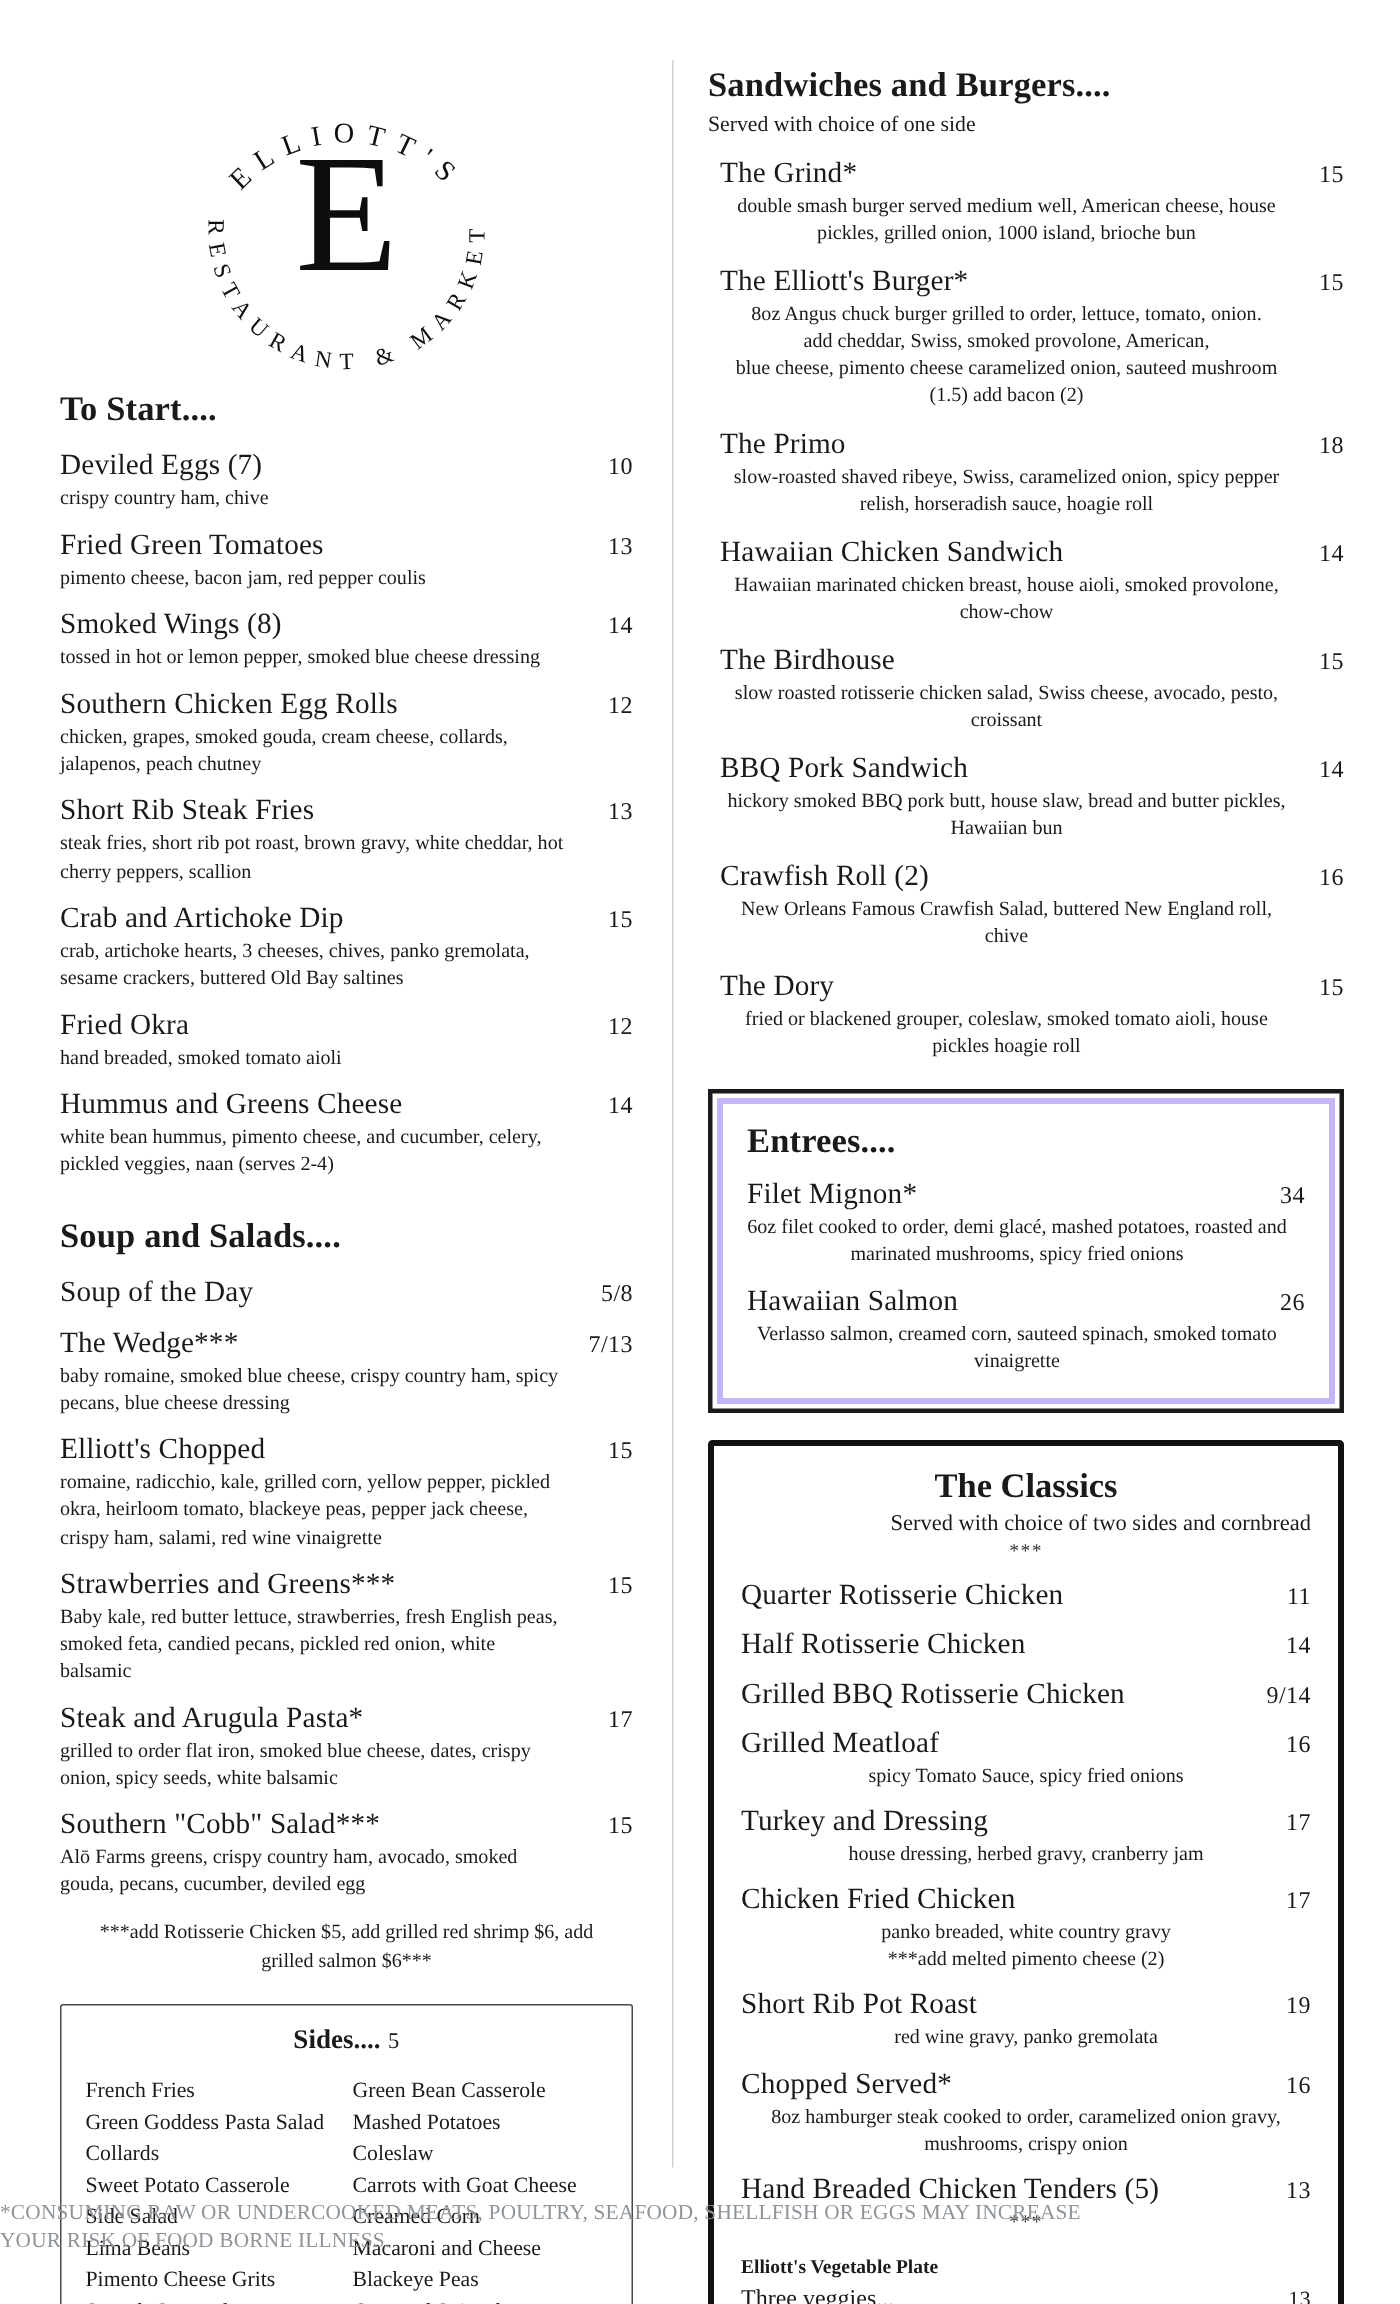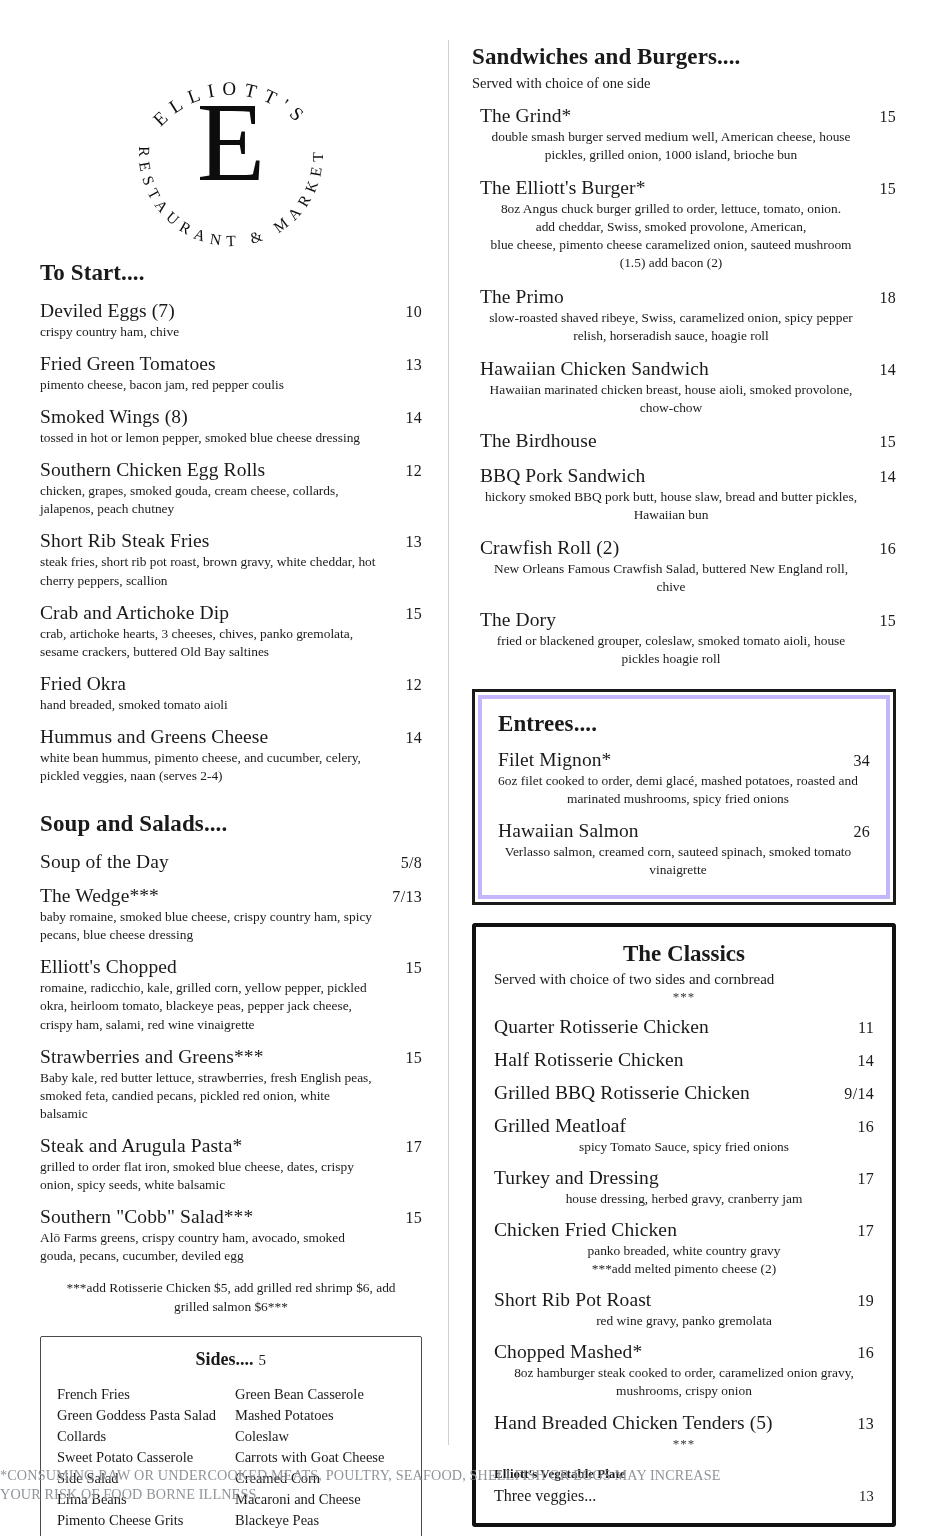--- a/index.html
+++ b/index.html
@@ -157,21 +157,21 @@
     padding: 12px 18px 16px 18px;
     position: relative;
   }
   .classics-title {
     text-align: center;
     font-size: 23px;
     font-weight: bold;
     margin: 2px 0 4px 0;
   }
   .classics-sub {
-    text-align: left;
+    text-align: right;
     font-size: 15px;
     margin-bottom: 1px;
   }
   .stars {
     text-align: center;
     font-size: 13px;
     letter-spacing: 1px;
     margin: 0 0 10px 0;
     color: #333;
   }
@@ -424,20 +424,21 @@
             <span class="item-price">14</span>
           </div>
           <div class="item-desc">Hawaiian marinated chicken breast, house aioli, smoked provolone, chow-chow</div>
         </div>
 
         <div class="item">
           <div class="item-row">
             <span class="item-name">The Birdhouse</span>
             <span class="item-price">15</span>
           </div>
+          <div class="item-desc">slow roasted rotisserie chicken salad, Swiss cheese, avocado, pesto, croissant</div>
         </div>
 
         <div class="item">
           <div class="item-row">
             <span class="item-name">BBQ Pork Sandwich</span>
             <span class="item-price">14</span>
           </div>
           <div class="item-desc">hickory smoked BBQ pork butt, house slaw, bread and butter pickles, Hawaiian bun</div>
         </div>
 
@@ -539,21 +540,21 @@
         <div class="item">
           <div class="item-row">
             <span class="item-name">Short Rib Pot Roast</span>
             <span class="item-price">19</span>
           </div>
           <div class="item-desc">red wine gravy, panko gremolata</div>
         </div>
 
         <div class="item">
           <div class="item-row">
-            <span class="item-name">Chopped Mashed*</span>
+            <span class="item-name">Chopped Served*</span>
             <span class="item-price">16</span>
           </div>
           <div class="item-desc">8oz hamburger steak cooked to order, caramelized onion gravy, mushrooms, crispy onion</div>
         </div>
 
         <div class="item" style="margin-bottom:2px;">
           <div class="item-row">
             <span class="item-name">Hand Breaded Chicken Tenders (5)</span>
             <span class="item-price">13</span>
           </div>

